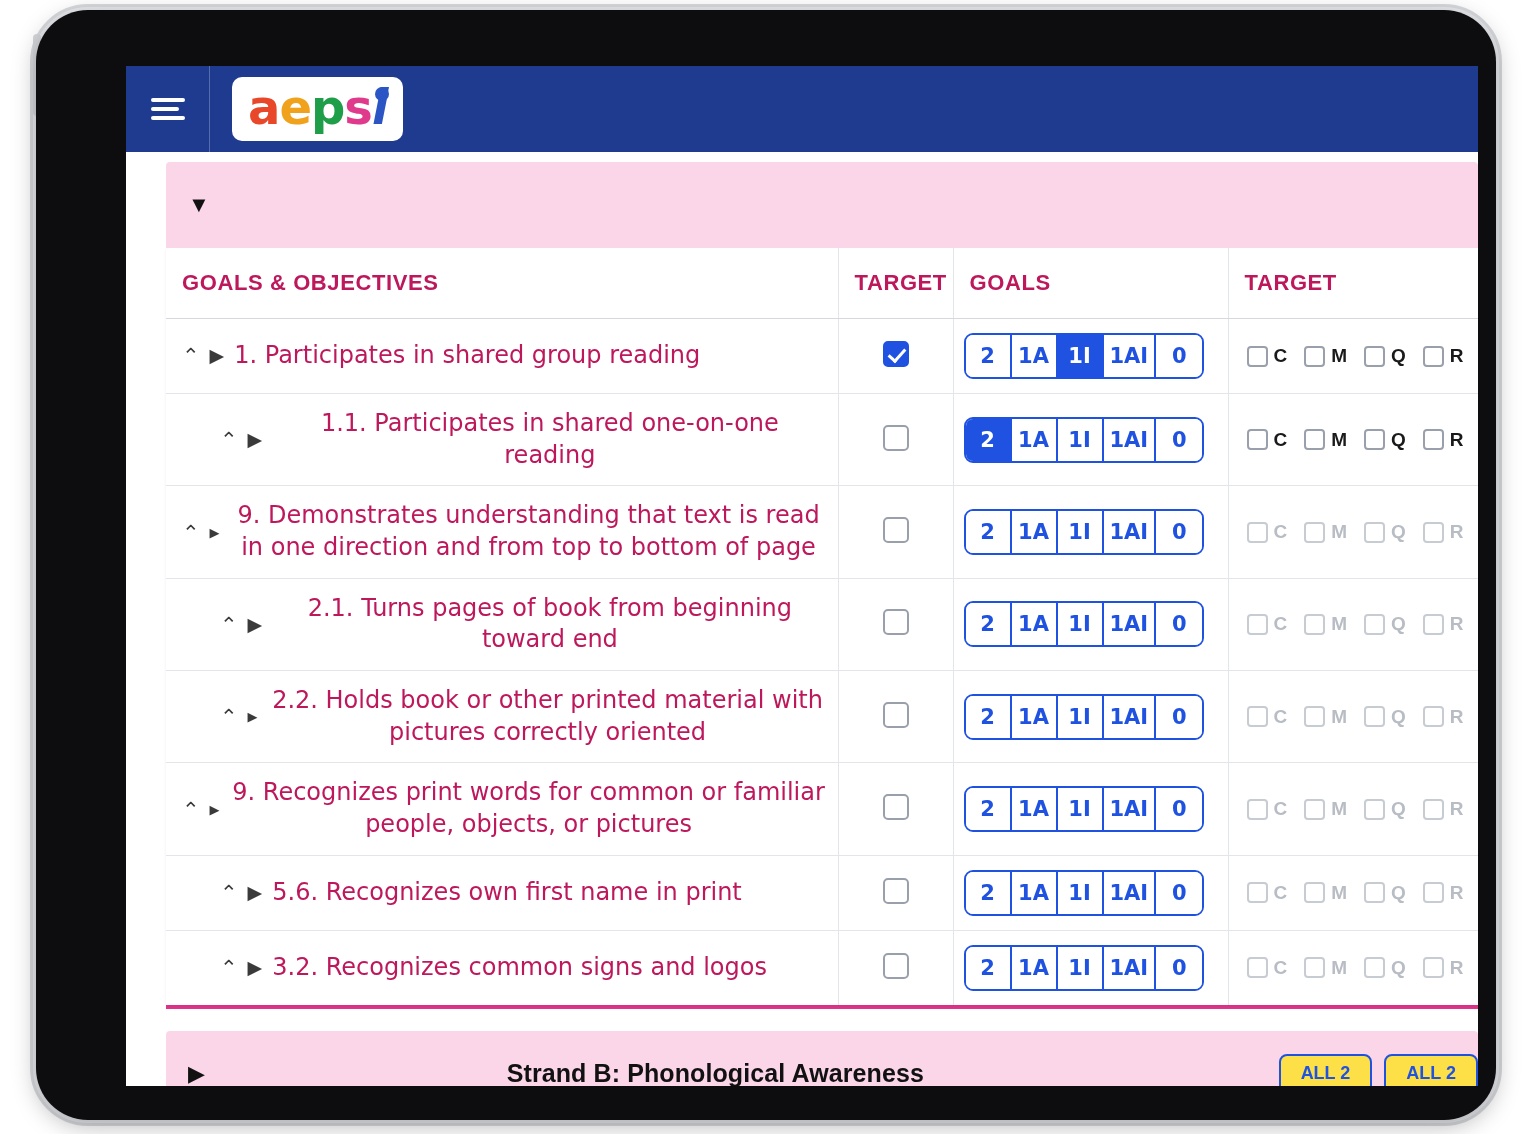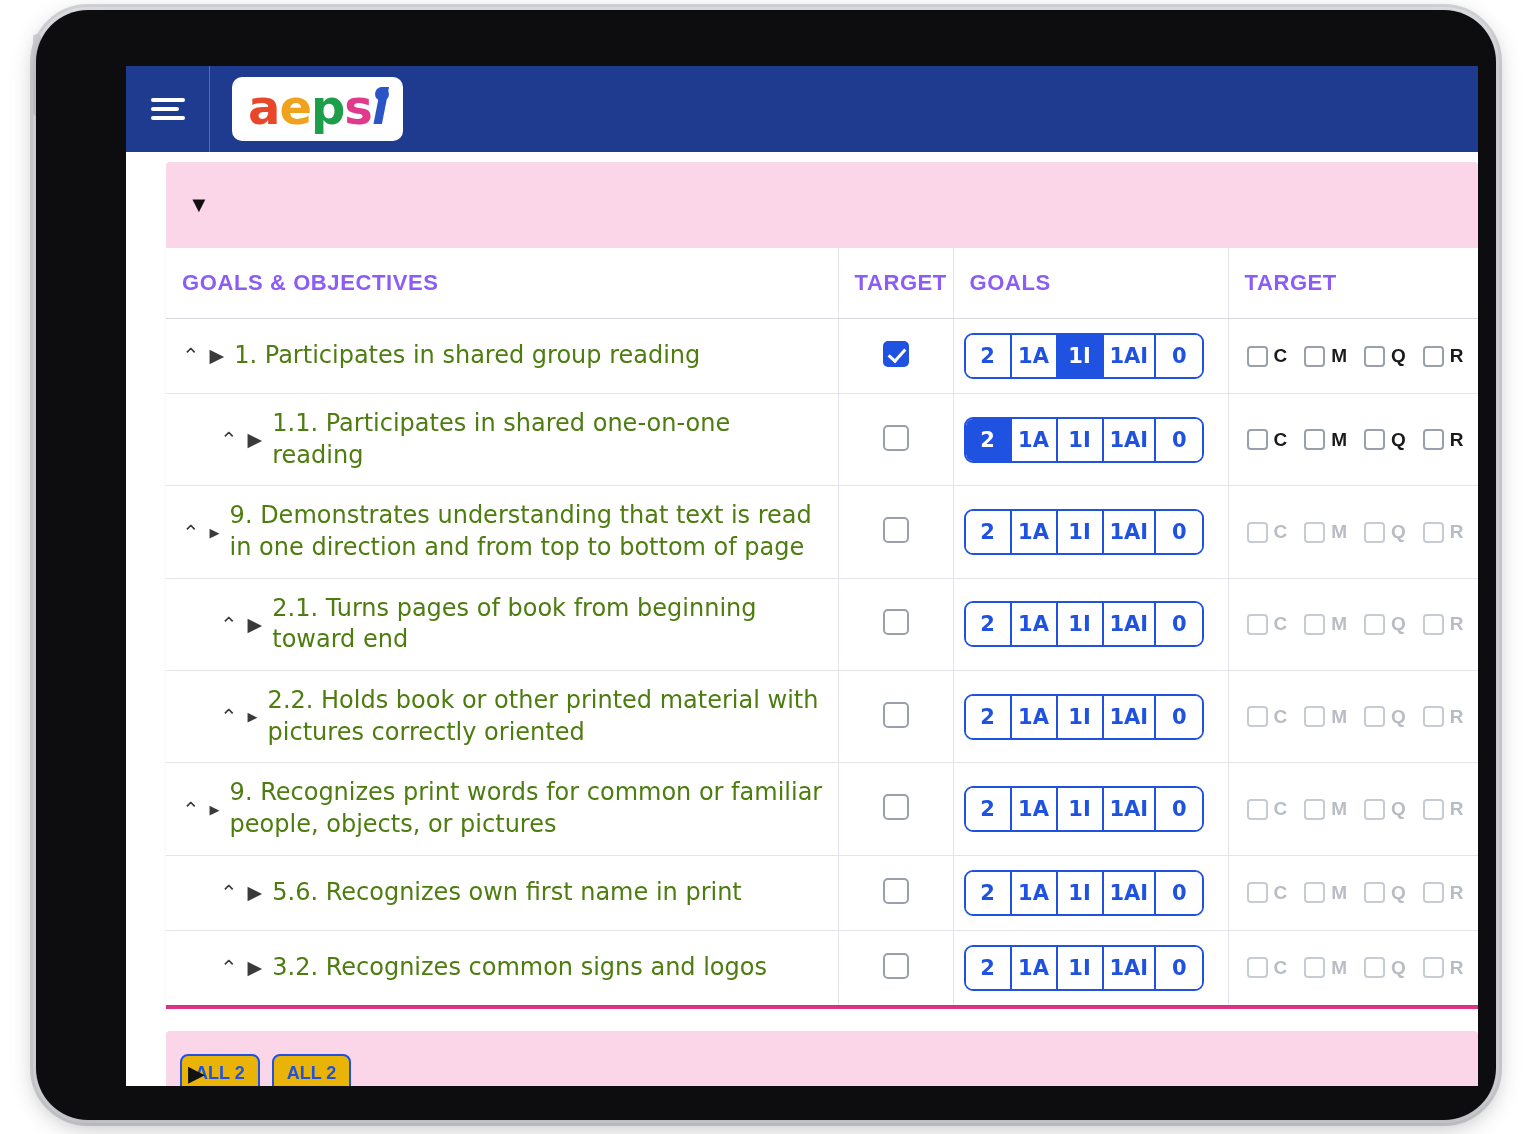--- a/index.html
+++ b/index.html
@@ -132,25 +132,25 @@
   }
   .strand-actions {
     display: flex;
     gap: 12px;
     margin-left: 14px;
     margin-right: auto;
   }
   .all-btn {
     border: 2px solid #1f52e0;
     color: #1f52e0;
-    background: #eab308;
+    background: #fde047;
     border-radius: 8px;
     font-size: 18px;
     font-weight: 700;
-    padding: 7px 13px;
+    padding: 7px 20px;
     cursor: pointer;
   }
   #strand-a-wrap {
     border-bottom: 4px solid #e0338a;
   }
 
   
   #goals-table {
     width: 1312px;
     border-collapse: collapse;
@@ -161,21 +161,21 @@
   #goals-table col.c-goal   { width: 672px; }
   #goals-table col.c-target { width: 115px; }
   #goals-table col.c-score  { width: 275px; }
   #goals-table col.c-notes  { width: 250px; }
 
   #goals-table th {
     text-align: left;
     font-size: 22px;
     font-weight: 700;
     letter-spacing: 0.6px;
-    color: #8b5cf6;
+    color: #be185d;
     padding: 22px 16px;
     border-bottom: 1px solid #d6d8dd;
     vertical-align: middle;
   }
   #goals-table td {
     border-bottom: 1px solid #e3e5ea;
     border-right: 1px solid #e3e5ea;
     vertical-align: middle;
     padding: 14px 10px;
   }
@@ -194,23 +194,24 @@
     font-size: 19px;
     color: #3a3a3a;
     line-height: 1;
     cursor: pointer;
     flex: 0 0 auto;
   }
   .chev.up { font-size: 21px; }
   .chev.small { font-size: 13px; }
   .goal-text {
     font-size: 24px;
-    color: #4d7c0f;
+    color: #be185d;
     line-height: 1.32;
     font-family: "DejaVu Sans", sans-serif;
+    text-align: center;
   }
 
   .target-cell { text-align: center; }
   .cb {
     width: 26px; height: 26px;
     border: 2px solid #9aa0ab;
     border-radius: 5px;
     display: inline-block;
     background: #fff;
     cursor: pointer;
@@ -632,20 +633,21 @@
                   </div>
                 </td>
               </tr>
             </tbody>
         </table>
       </div>
 
       <div id="strand-b-wrap">
         <div class="strand-header">
           <span class="strand-caret">▶</span>
+          <span class="strand-title">Strand B: Phonological Awareness</span>
           <div class="strand-actions">
             <button class="all-btn">ALL 2</button>
             <button class="all-btn">ALL 2</button>
           </div>
         </div>
       </div>
 
     </div>
   </div>
 </div>

